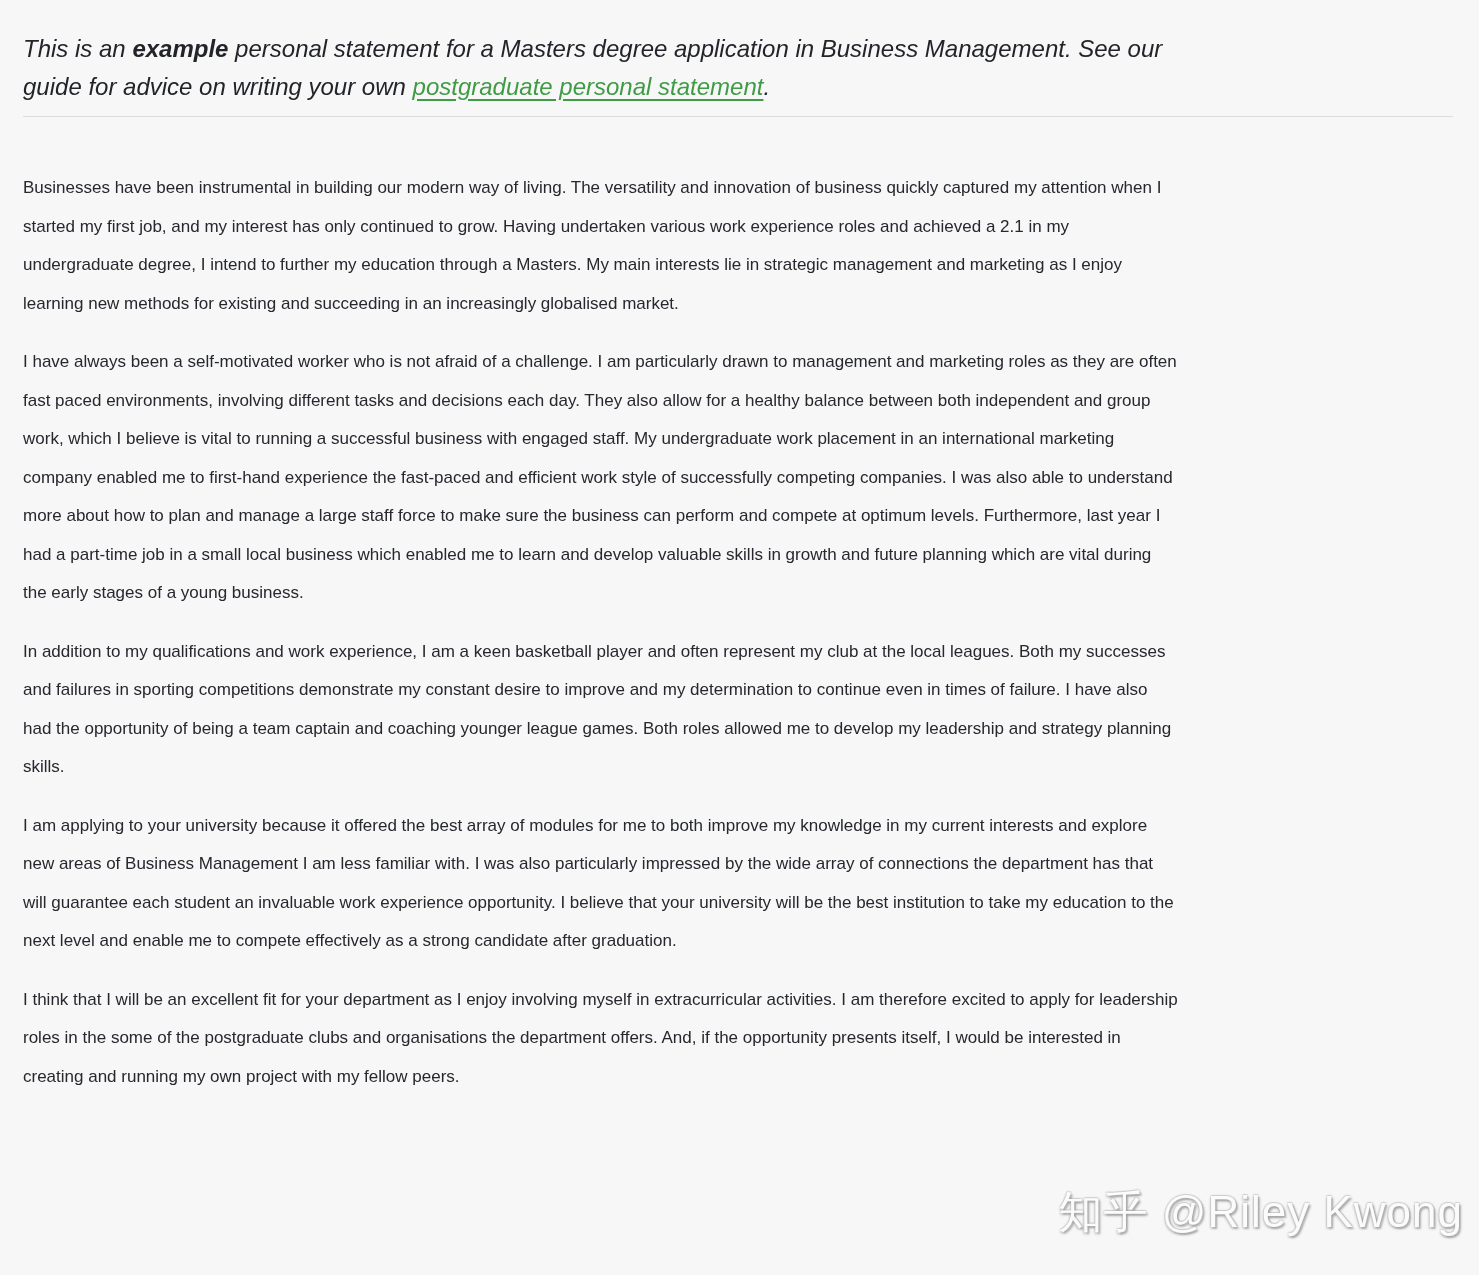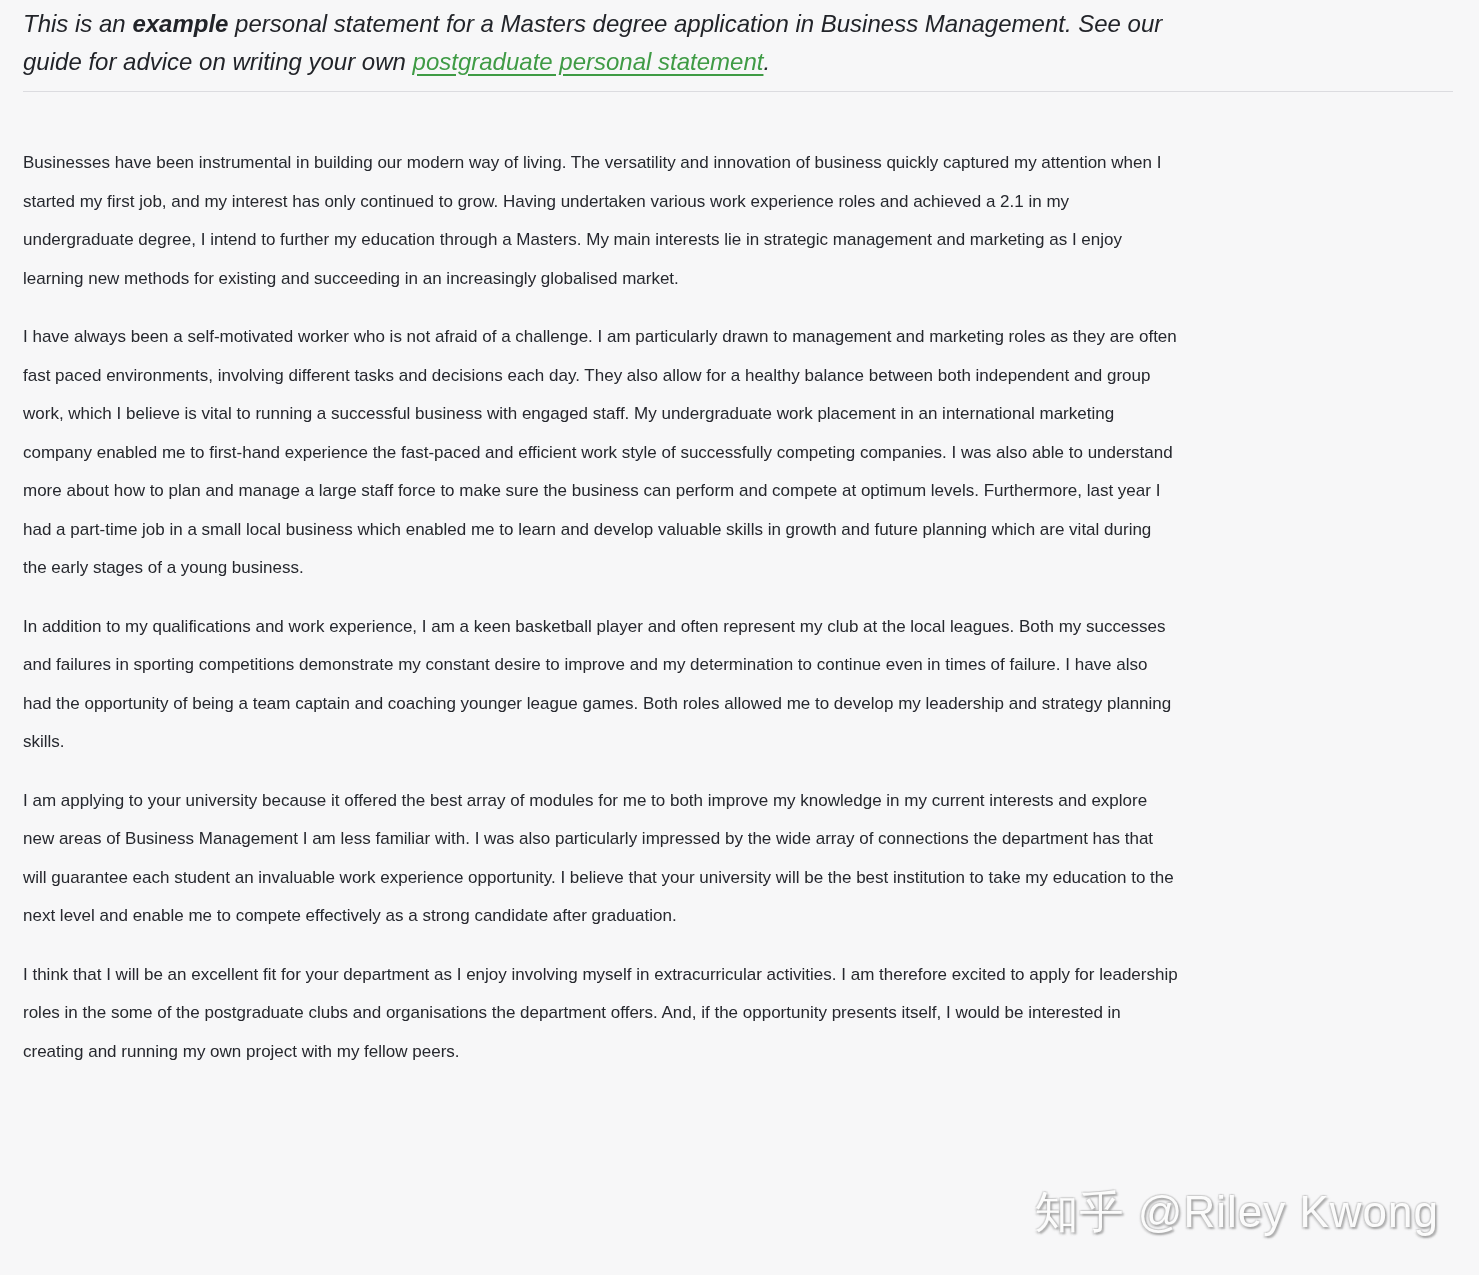--- a/index.html
+++ b/index.html
@@ -10,21 +10,21 @@
     height: 1275px;
     overflow: hidden;
   }
   body {
     background: #f7f7f8;
     color: #26282e;
     font-family: "Liberation Sans", "DejaVu Sans", sans-serif;
     position: relative;
   }
   .content {
-    padding: 5px 26px 0 23px;
+    padding: 30px 26px 0 23px;
     width: 1205px;
   }
   .intro {
     margin: 0;
     font-style: italic;
     font-size: 24px;
     line-height: 38px;
     color: #222429;
     max-width: 1430px;
   }
@@ -48,21 +48,21 @@
     font-size: 17px;
     line-height: 38.5px;
     max-width: 1428px;
   }
   .statement p:first-child {
     margin-top: 52px;
   }
   .watermark {
     position: absolute;
     top: 1183px;
-    right: 40px;
+    right: 16px;
     font-size: 44px;
     letter-spacing: 1px;
     color: rgba(255, 255, 255, 0.95);
     text-shadow:
       2px 2px 2px rgba(140, 140, 140, 0.65),
       -1px -1px 1px rgba(170, 170, 170, 0.35),
       1px -1px 1px rgba(160, 160, 160, 0.30),
       -1px 2px 2px rgba(150, 150, 150, 0.40);
     pointer-events: none;
     white-space: nowrap;

